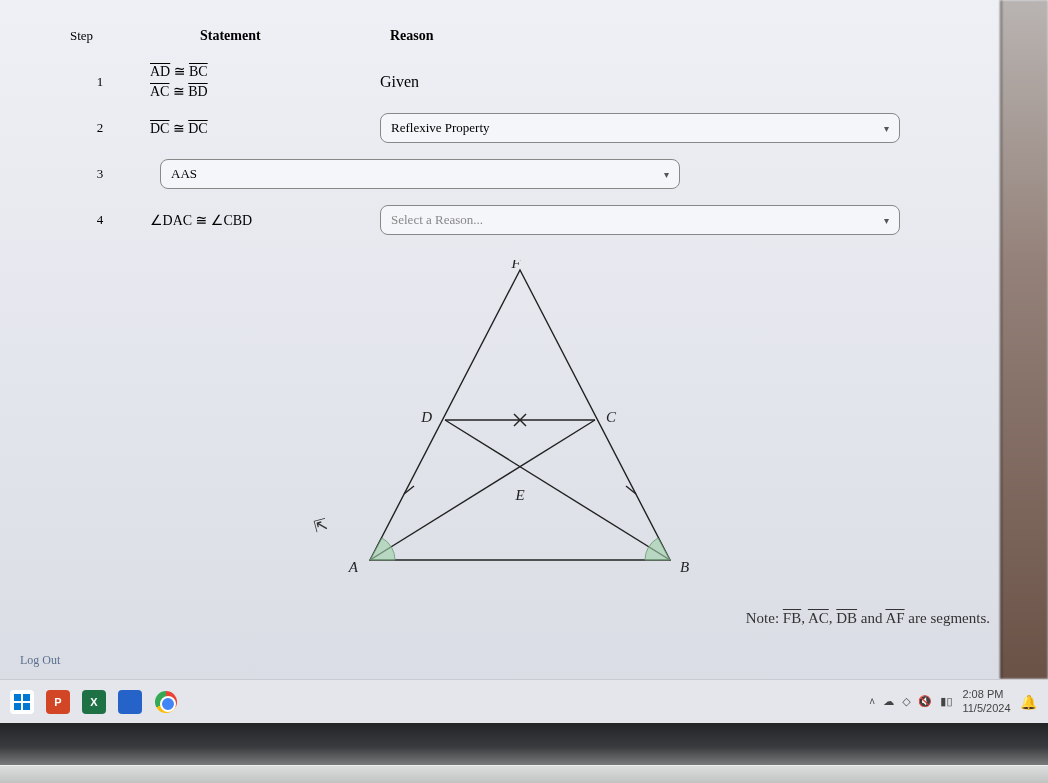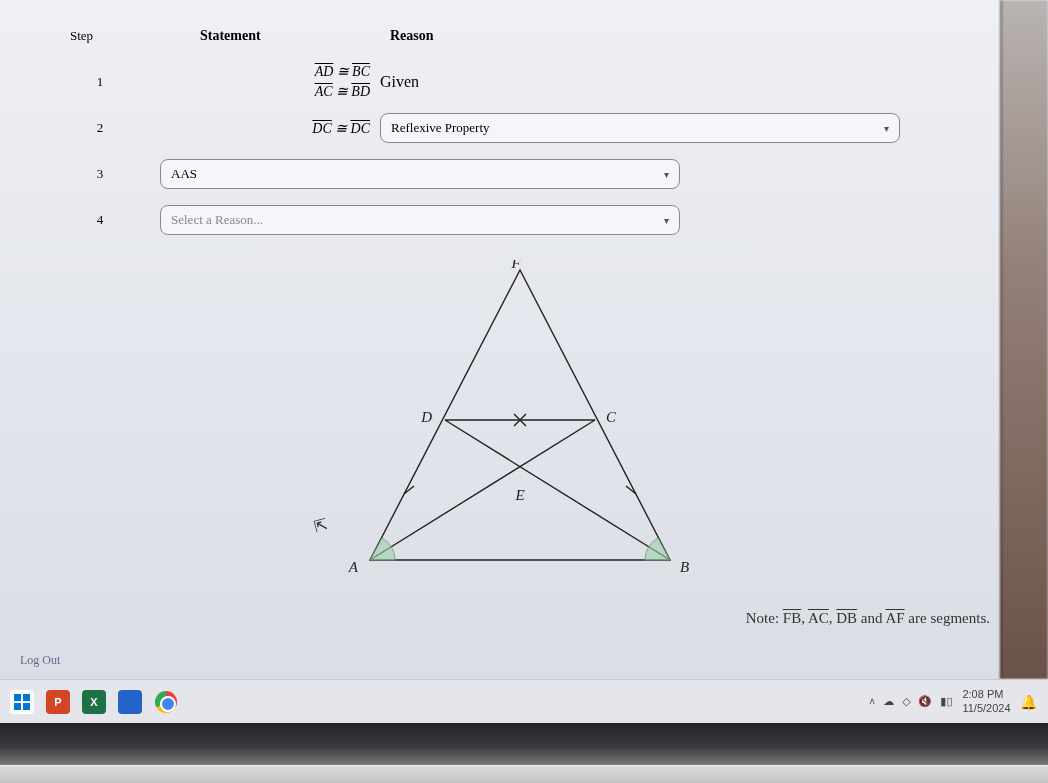--- a/index.html
+++ b/index.html
@@ -35,22 +35,21 @@
     margin-bottom: 6px;
   }
   .col-step {
     width: 100px;
     text-align: center;
     font-weight: normal;
     font-size: 13px;
   }
   .col-statement {
     width: 220px;
-    text-align: right;
-    font-style: italic;
+    text-align: left;
     font-size: 14px;
   }
   .col-statement .overline { text-decoration: overline; display:inline-block; }
   .col-reason {
     flex: 1;
     padding-left: 10px;
   }
   .header-row {
     font-weight: bold;
     font-style: normal;
@@ -230,20 +229,21 @@
         <div class="col-reason">
           <div class="reason-select">
             <span>AAS</span>
             <span class="chev">▾</span>
           </div>
         </div>
       </div>
 
       <div class="proof-row">
         <div class="col-step">4</div>
+        <div class="col-statement">∠DAC ≅ ∠CBD</div>
         <div class="col-reason">
           <div class="reason-select placeholder">
             <span>Select a Reason...</span>
             <span class="chev">▾</span>
           </div>
         </div>
       </div>
 
     </div>
 

